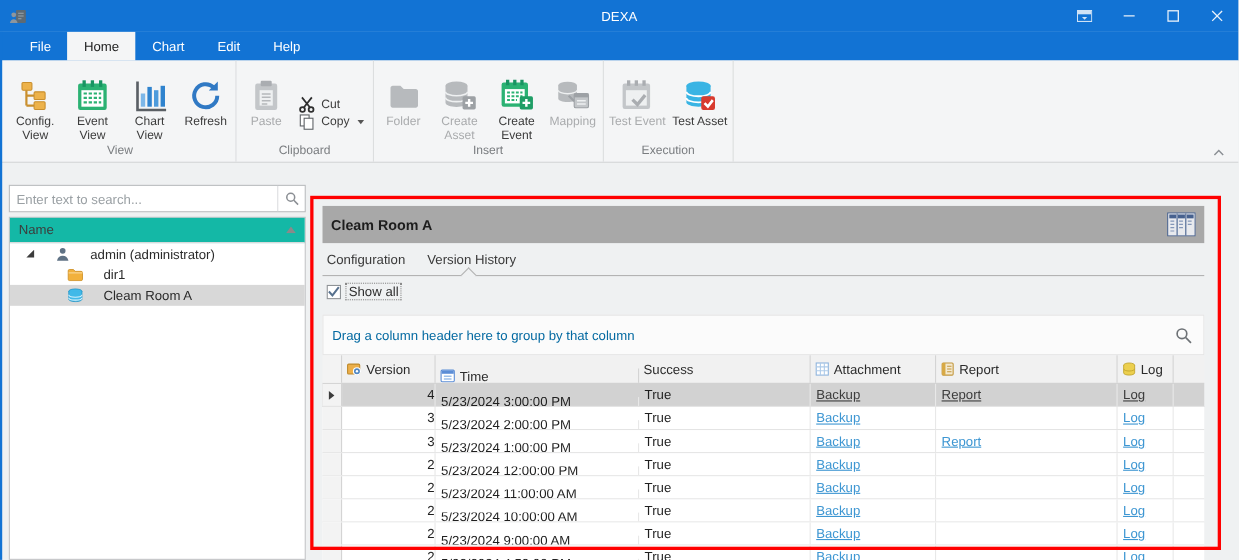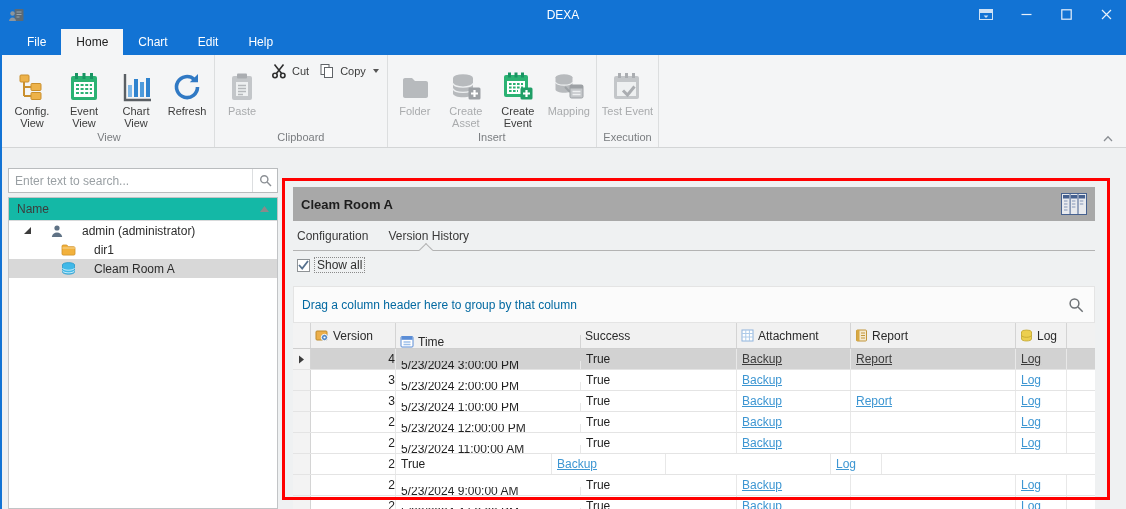--- a/index.html
+++ b/index.html
@@ -19,21 +19,21 @@
   
   .ribbon{position:absolute;left:0;top:55px;right:0;height:92px;background:#f4f5f6;border-bottom:1px solid #d3d5d6;display:flex;padding-left:4px;}
   .rgroup{display:flex;flex-direction:column;border-right:1px solid #dcdedf;padding:0 2px;}
   .rbuttons{flex:1;display:flex;align-items:flex-start;}
   .rcaption{height:16px;text-align:center;color:#7a7d80;font-size:11px;line-height:13px;}
   .bigbtn{display:flex;flex-direction:column;align-items:center;padding:14px 3px 0;min-width:44px;}
   .bigbtn .bicon{height:36px;display:flex;align-items:center;justify-content:center;}
   .bigbtn .blabel{font-size:11px;line-height:12px;text-align:center;color:#3c3c3c;max-width:46px;}
   .bigbtn.wide .blabel{max-width:66px;}
   .bigbtn.disabled .blabel{color:#a9abad;}
-  .smallcol{display:flex;flex-direction:row;gap:10px;padding:8px 6px 0 4px;}
+  .smallcol{display:flex;flex-direction:column;padding:8px 6px 0 4px;margin-top:24px;}
   .smallbtn{display:flex;align-items:center;gap:5px;font-size:11px;color:#3c3c3c;}
   .dd-arrow{width:0;height:0;border-left:3px solid transparent;border-right:3px solid transparent;border-top:4px solid #555;margin-left:2px;}
   .ribbon-collapse{position:absolute;right:10px;bottom:3px;padding:2px;}
   
   .win-border-left{position:absolute;left:0;top:29px;bottom:0;width:2px;background:#1273d4;}
   .searchbox{position:absolute;left:8px;top:168px;width:270px;height:25px;background:#fff;border:1px solid #b9bcbe;box-sizing:border-box;display:flex;}
   .searchbox input{flex:1;border:0;outline:none;font:12px "Liberation Sans",sans-serif;padding:0 6px;color:#3c3c3c;background:transparent;}
   .searchbox input::placeholder{color:#9aa0a4;}
   .search-btn{width:24px;height:100%;display:flex;align-items:center;justify-content:center;border-left:1px solid #dcdee0;}
   .treepanel{position:absolute;left:8px;top:197px;width:270px;bottom:0;background:#fff;border:1px solid #c2c4c6;box-sizing:border-box;}
@@ -280,20 +280,32 @@
               <rect x="3" y="5" width="25" height="23" rx="2" fill="#c3c6c9"></rect>
               <rect x="6" y="11" width="19" height="14" fill="#eef0f1"></rect>
               <rect x="7" y="2" width="3" height="5" fill="#aaadb1"></rect>
               <rect x="14" y="2" width="3" height="5" fill="#aaadb1"></rect>
               <rect x="21" y="2" width="3" height="5" fill="#aaadb1"></rect>
               <path d="M12 19.5l4.5 4.5 7-8.5" stroke="#aaadb1" stroke-width="3" fill="none"></path>
             </svg>
         </div>
         <div class="blabel">Test Event</div>
       </div>
+      <div class="bigbtn wide">
+        <div class="bicon">
+          <svg width="32" height="32" viewBox="0 0 32 32">
+              <ellipse cx="15" cy="7" rx="11" ry="4" fill="#39b4e4"></ellipse>
+              <path d="M4 7v15c0 2.2 4.9 4 11 4s11-1.8 11-4V7" fill="#39b4e4"></path>
+              <path d="M4 12.5c0 2.2 4.9 4 11 4s11-1.8 11-4M4 18c0 2.2 4.9 4 11 4s11-1.8 11-4" stroke="#fff" stroke-width="1.6" fill="none"></path>
+              <rect x="17.5" y="16.5" width="12.5" height="12.5" rx="2" fill="#d83a2e"></rect>
+              <path d="M20.5 22.8l3 3 4.5-5.8" stroke="#fff" stroke-width="2.4" fill="none"></path>
+            </svg>
+        </div>
+        <div class="blabel">Test Asset</div>
+      </div>
     </div>
     <div class="rcaption">Execution</div>
   </div>
 
   <div class="ribbon-collapse">
     <svg width="12" height="8" viewBox="0 0 12 8">
         <path d="M2 7l4-4.2L10 7" stroke="#8b8f94" fill="none" stroke-width="1.3"></path>
       </svg>
   </div>
 </div>
@@ -538,20 +550,21 @@
         </div>
       <div class="tcell c-log">
           <span class="lnk">Log</span>
         </div>
       <div class="tcell c-fill"></div>
     </div>
 
     <div class="trow">
       <div class="tcell c-ind"></div>
       <div class="tcell c-ver">2</div>
+      <div class="tcell c-time">5/23/2024 10:00:00 AM</div>
       <div class="tcell c-suc">True</div>
       <div class="tcell c-att">
           <span class="lnk">Backup</span>
         </div>
       <div class="tcell c-rep">
           <span class="lnk"></span>
         </div>
       <div class="tcell c-log">
           <span class="lnk">Log</span>
         </div>

